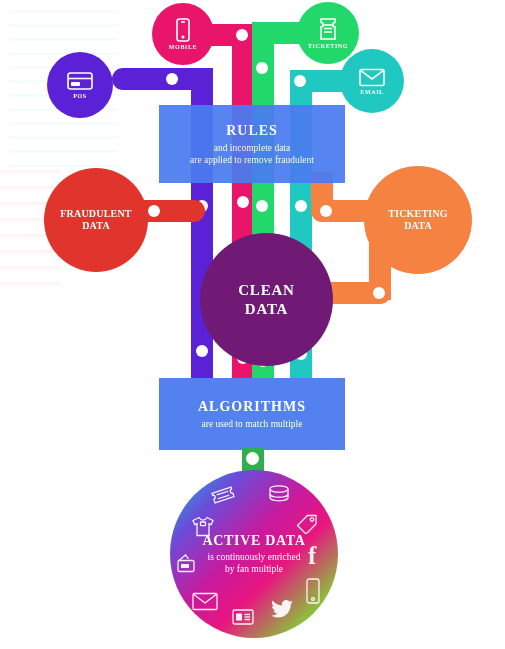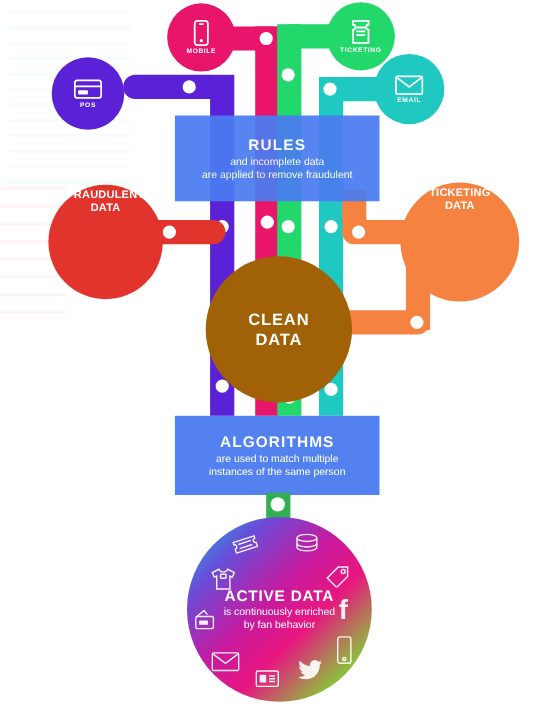--- a/index.html
+++ b/index.html
@@ -1,32 +1,32 @@
 <!DOCTYPE html>
 <html><head>
 <meta charset="utf-8">
 <style>
   html,body{margin:0;padding:0;background:#ffffff;}
   body{width:505px;height:649px;overflow:hidden;font-family:"Liberation Sans",sans-serif;}
-  #stage{position:relative;width:450px;height:649px;background:#fff;}
+  #stage{position:relative;width:450px;height:649px;background:#fff;font-family:Liberation Serif, serif;}
 
   .pipe{position:absolute;}
   .dot{position:absolute;border-radius:50%;background:#ffffff;}
 
   .node{position:absolute;border-radius:50%;display:flex;flex-direction:column;
         align-items:center;justify-content:center;color:#fff;}
   .node .nlabel{font-size:6px;font-weight:bold;letter-spacing:.6px;margin-top:2px;
         text-transform:uppercase;}
   .node svg{display:block;}
 
   .bigcircle{position:absolute;border-radius:50%;display:flex;flex-direction:column;
         align-items:center;justify-content:center;text-align:center;color:#fff;}
 
   .sidecircle{position:absolute;border-radius:50%;display:flex;flex-direction:column;
-        align-items:center;text-align:center;color:#fff;
+        align-items:center;justify-content:center;text-align:center;color:#fff;
         padding:4px;box-sizing:border-box;}
   .sidecircle .sctitle{font-size:10px;font-weight:bold;line-height:12px;letter-spacing:.2px;}
   .sidecircle .scbody{font-size:9px;line-height:11px;margin-top:2px;opacity:.96;}
 
   .box{position:absolute;display:flex;flex-direction:column;align-items:center;
        justify-content:center;text-align:center;color:#fff;}
   .box .btitle{font-size:14px;font-weight:bold;letter-spacing:1px;}
   .box .bbody{font-size:9.5px;line-height:12px;margin-top:3px;}
 
   .cleantitle{font-size:15px;font-weight:bold;letter-spacing:.8px;line-height:19px;}
@@ -140,32 +140,31 @@
     </div>
   </div>
 
   <div class="sidecircle" style="left:364px;top:166px;width:108px;height:108px;background:#f58240;">
     <div class="sctitle">
       <div>TICKETING</div>
       <div>DATA</div>
     </div>
   </div>
 
-  <div class="bigcircle" style="left:187px;top:233px;width:133px;height:133px;background:#a16207;">
+  <div class="bigcircle" style="left:200px;top:233px;width:133px;height:133px;background:#701a75;">
     <div class="cleantitle">
       <div>CLEAN</div>
       <div>DATA</div>
     </div>
   </div>
 
   <div class="box" style="left:159px;top:378px;width:186px;height:72px;background:#4a7cf0;opacity:.95;">
     <div class="btitle">ALGORITHMS</div>
     <div class="bbody">
       <div>are used to match multiple</div>
-      <div>instances of the same person</div>
     </div>
   </div>
 
   <div class="pipe" style="left:242px;top:448px;width:22px;height:34px;background:#2fae52;"></div>
   <div class="dot" style="left:246px;top:452px;width:13px;height:13px;"></div>
 
   <div class="bigcircle" style="left:170px;top:470px;width:168px;height:168px;
        background:linear-gradient(135deg,#18b4e8 0%,#6a4cd8 22%,#c81a9e 45%,#e8167f 62%,#8fbb3e 84%,#3fc85a 100%);">
 
     <span class="aicon" style="left:42px;top:16px;">
@@ -234,17 +233,17 @@
         <rect x="4" y="4.5" width="6" height="7" rx=".6" fill="#fff" stroke="none"></rect>
         <line x1="12.5" y1="5.5" x2="18" y2="5.5"></line>
         <line x1="12.5" y1="8" x2="18" y2="8"></line>
         <line x1="12.5" y1="10.5" x2="18" y2="10.5"></line>
       </svg>
     </span>
 
     <div class="activetitle" style="position:relative;z-index:2;">ACTIVE DATA</div>
     <div class="activebody" style="position:relative;z-index:2;">
       <div>is continuously enriched</div>
-      <div>by fan behavior</div>
+      <div>by fan multiple</div>
     </div>
   </div>
 
 </div>
 
 </body></html>

